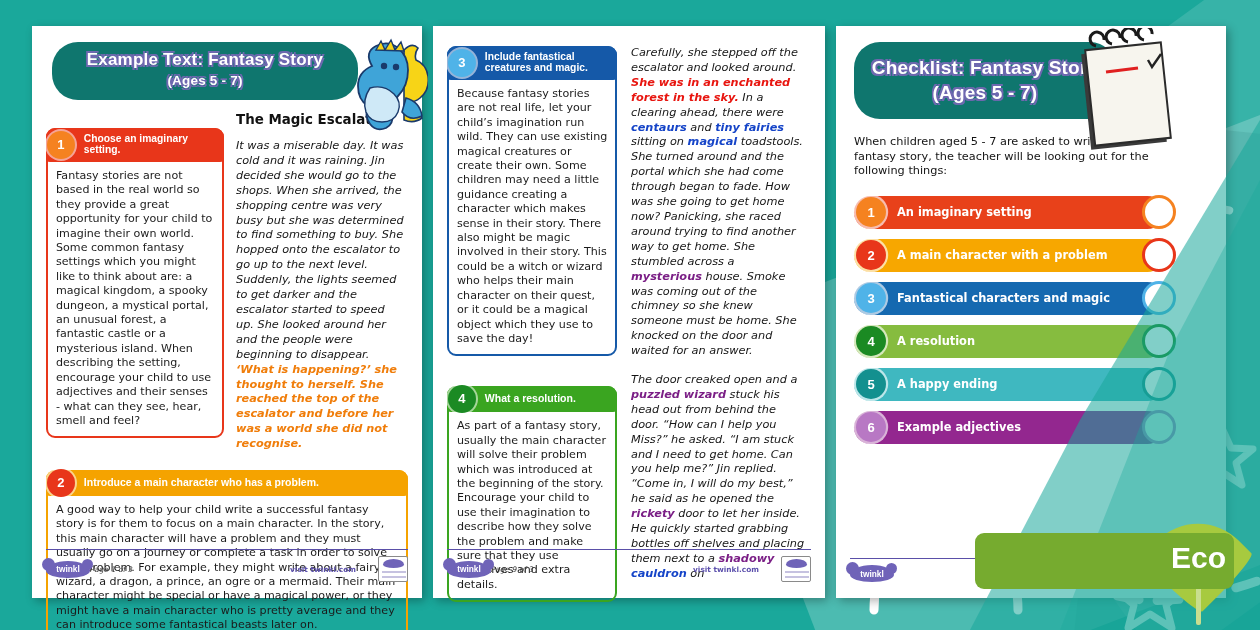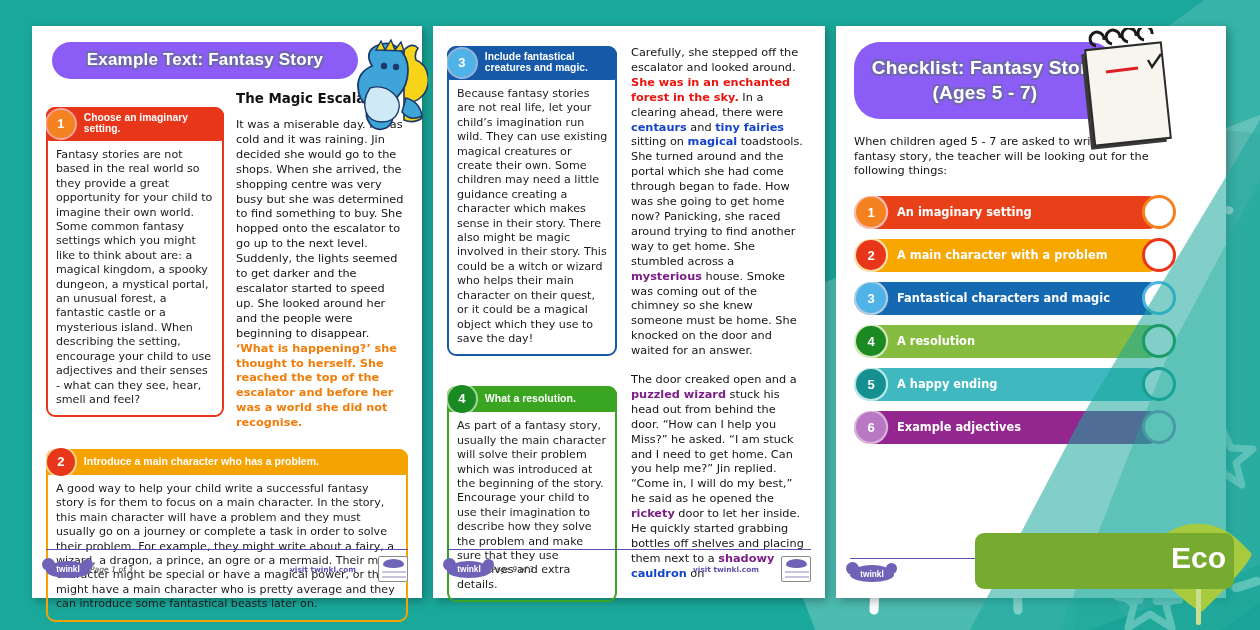--- a/index.html
+++ b/index.html
@@ -46,21 +46,21 @@
     box-shadow: 3px 3px 9px rgba(0,0,0,0.30);
   }
   #page1 { left: 32px;  top: 26px; width: 390px;  height: 572px; }
   #page2 { left: 433px; top: 26px; width: 392px;  height: 572px; }
   #page3 { left: 836px; top: 26px; width: 390px;  height: 572px; }
 
   .page-inner { position: relative; width: 100%; height: 100%; padding: 16px 14px 0 14px; }
 
   
   .title-pill {
-    background: #8b5cf6;
+    background: #0f766e;
     border-radius: 26px;
     color: #ffffff;
     text-align: center;
     font-weight: bold;
     text-shadow: -1.6px -1.6px 0 #6f68b0, 1.6px -1.6px 0 #6f68b0,
                  -1.6px 1.6px 0 #6f68b0, 1.6px 1.6px 0 #6f68b0;
     letter-spacing: .2px;
   }
   #title1 {
     width: 306px; padding: 8px 10px 9px 10px;
@@ -145,20 +145,21 @@
     font-size: 13.4px;
     color: #111;
     margin-bottom: 12px;
   }
   .story-body {
     font-family: "DejaVu Sans", sans-serif;
     font-size: 11.3px;
     line-height: 14.9px;
     color: #151515;
     text-align: left;
+    font-style: italic;
   }
   .hl-orange { color: #f07d0a; font-weight: bold; }
   .hl-red    { color: #e8150f; font-weight: bold; }
   .hl-blue   { color: #1544c8; font-weight: bold; }
   .hl-purple { color: #7b1f86; font-weight: bold; }
 
   
   .p2-cols { display: flex; gap: 14px; margin-top: 4px; }
   .p2-left { width: 170px; }
   .p2-right { width: 176px; }
@@ -340,20 +341,21 @@
 
   <svg class="deco-wedge" style="left:1110px; top:560px; width:110px; height:70px;" viewBox="0 0 110 70">
     <path d="M40 6 L50 28 L74 30 L56 45 L62 68 L40 54 L18 68 L24 45 L6 30 L30 28 Z" fill="none" stroke="#ffffff" stroke-width="7" stroke-linejoin="round"></path>
   </svg>
 
   <div class="page" id="page1">
     <div class="page-inner">
 
       <div class="title-pill" id="title1">
         <span>Example Text: Fantasy Story</span>
+        <span class="sub">(Ages 5 - 7)</span>
       </div>
 
       <svg class="dragon" viewBox="0 0 96 100">
         <g>
           <path d="M72 14 q8 -8 14 -2 q-4 6 -2 12 q10 4 12 16 q2 14 -8 22 q-6 5 -14 4 l4 12 q8 -2 12 4 q-8 6 -18 2 z" fill="#f7d417" stroke="#1a3a6b" stroke-width="1.6"></path>
           <path d="M40 30 q-8 -14 4 -20 q12 -6 22 2 q10 8 10 22 q0 16 -10 26 q-8 8 -6 18 q2 10 -6 14 q-10 4 -16 -4 q-6 -8 -2 -18 q-10 -6 -10 -20 q0 -14 14 -20 z" fill="#3fa4d8" stroke="#1a3a6b" stroke-width="1.8"></path>
           <path d="M38 52 q14 -4 24 6 q8 8 4 18 q-4 10 -16 10 q-12 0 -16 -10 q-4 -12 4 -24 z" fill="#cfe9f7" stroke="#1a3a6b" stroke-width="1.4"></path>
           <circle cx="52" cy="30" r="3.2" fill="#1a3a6b"></circle>
           <circle cx="64" cy="31" r="3.2" fill="#1a3a6b"></circle>
           <path d="M44 14 l5 -9 l4 9 l6 -10 l4 10 l6 -8 l3 9 z" fill="#f7d417" stroke="#1a3a6b" stroke-width="1.4"></path>

